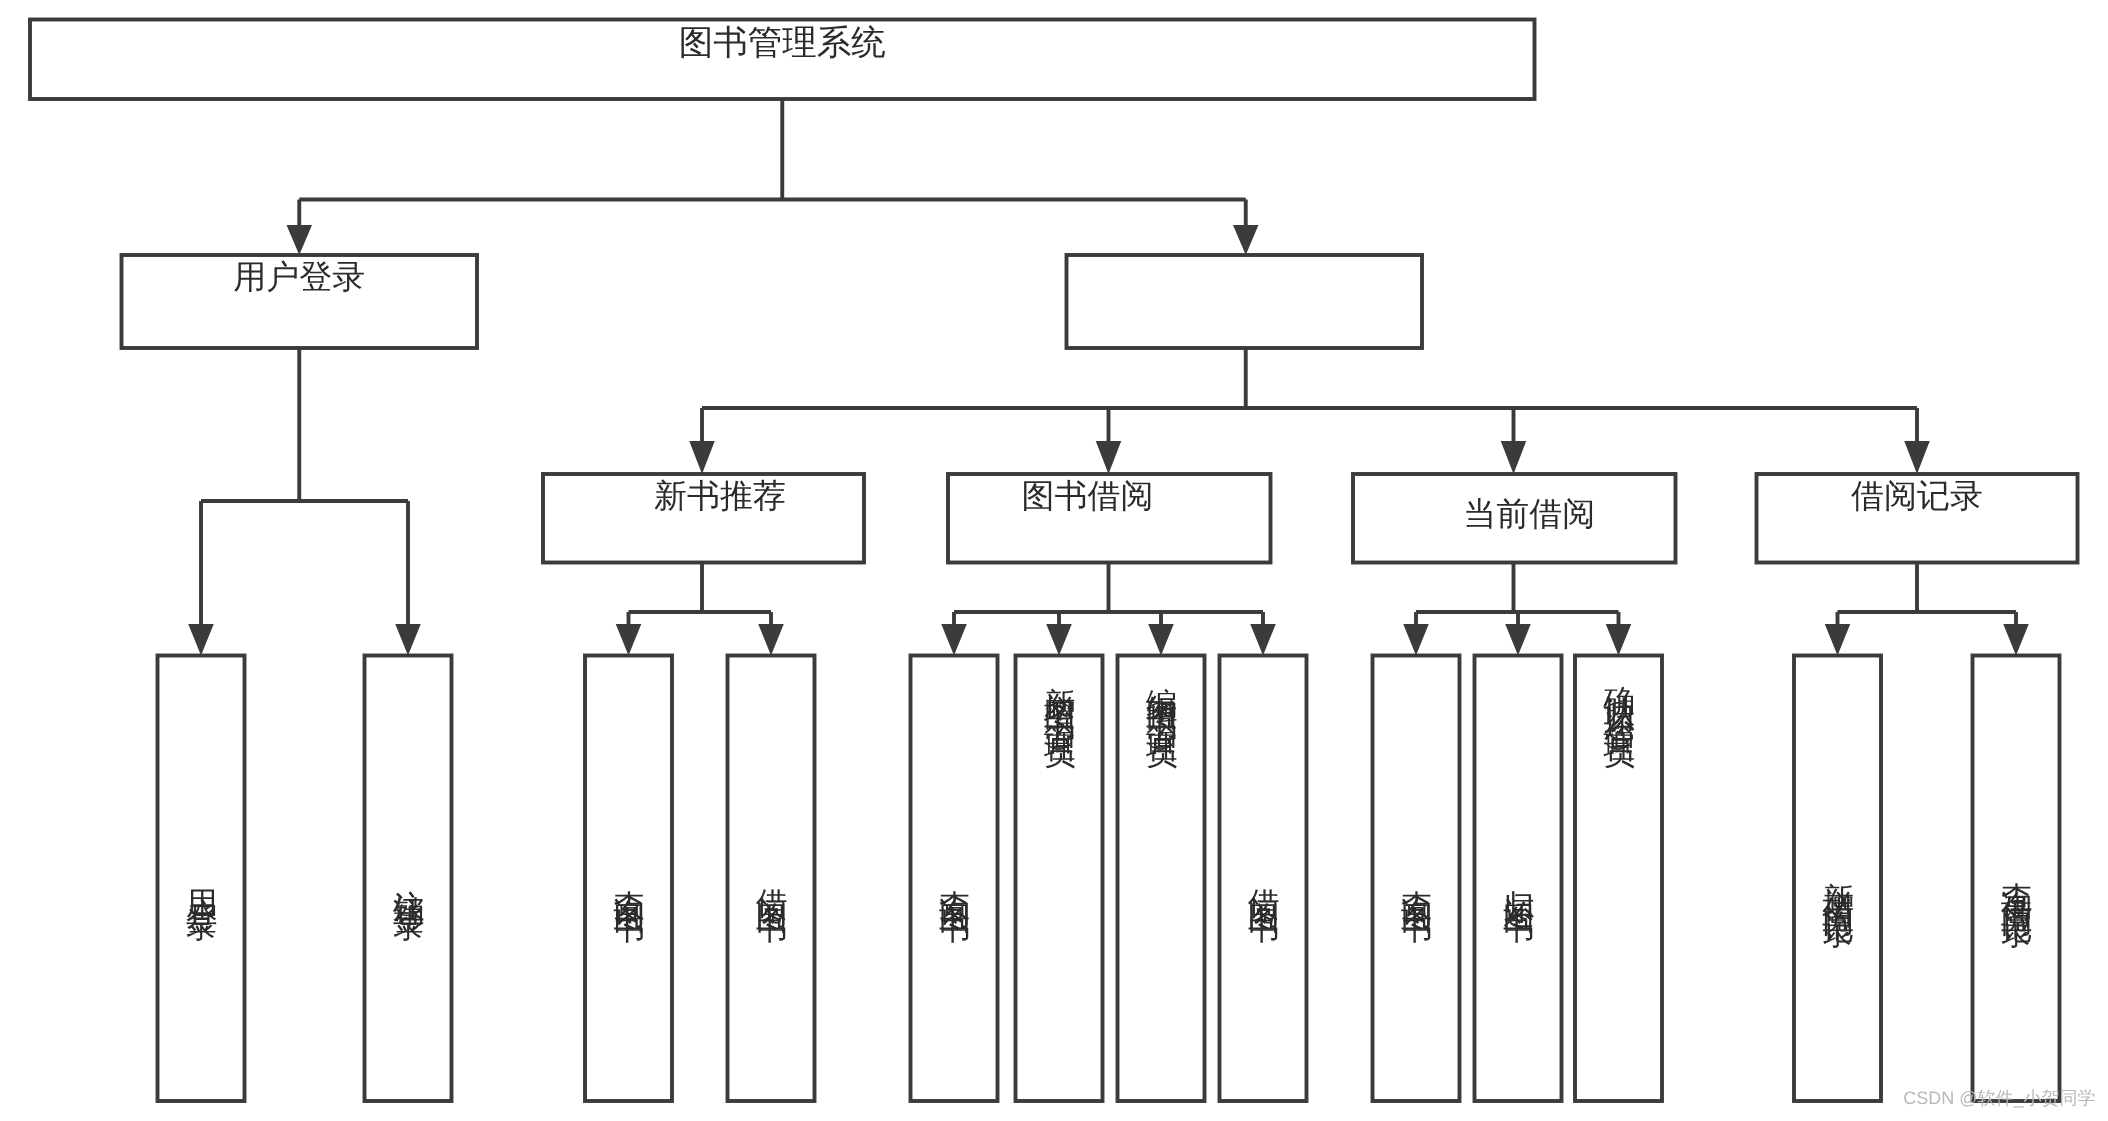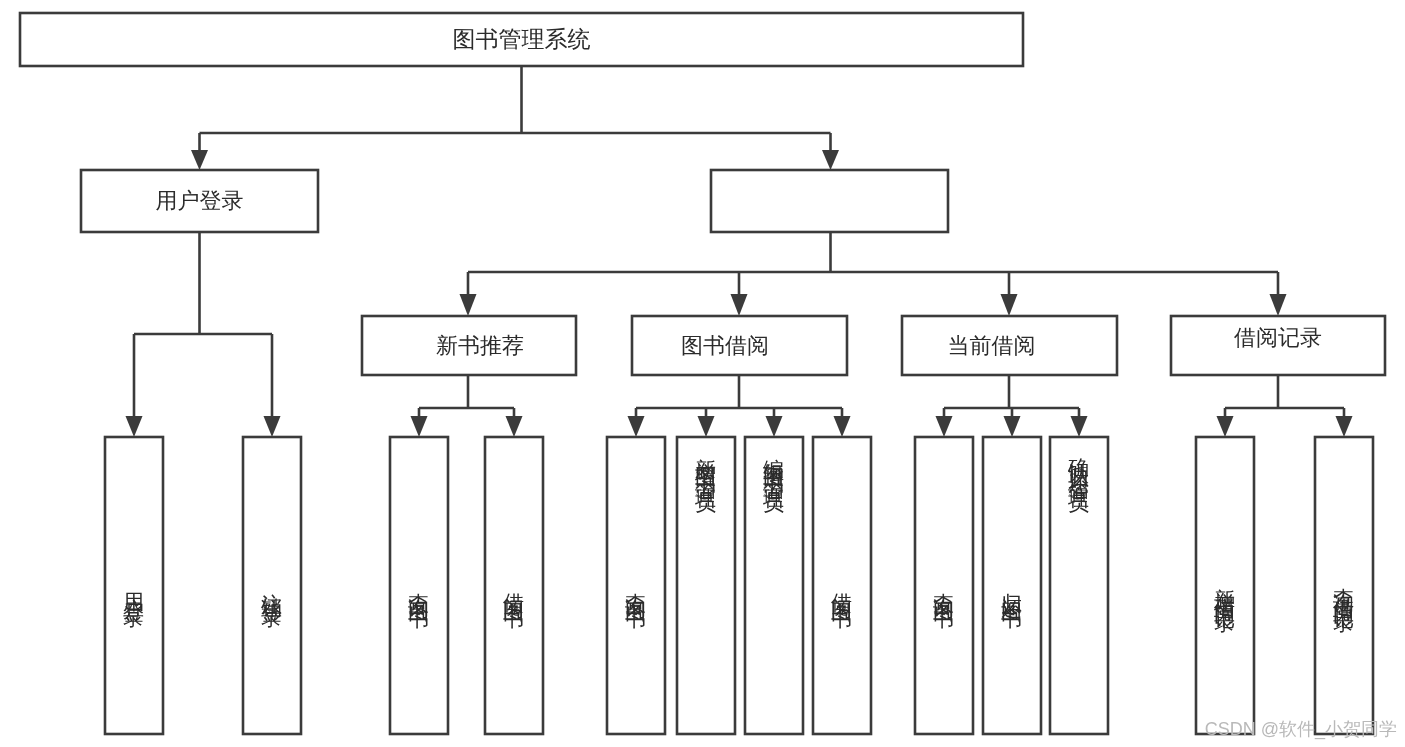--- a/index.html
+++ b/index.html
@@ -56,39 +56,39 @@
     font-family: "Liberation Sans", "DejaVu Sans", sans-serif;
     font-size: 21px;
     line-height: 1.0;
     letter-spacing: 5px;
     color: #2b2b2b;
     white-space: nowrap;
   }
   .h-text-wrap {
     position: absolute;
     display: flex;
-    align-items: center;
+    align-items: flex-start;
     justify-content: center;
     pointer-events: none;
   }
   .h-text {
     font-family: "Liberation Sans", "DejaVu Sans", sans-serif;
     font-size: 22px;
     color: #2b2b2b;
     white-space: nowrap;
   }
   .title-text {
     font-size: 23px;
   }
   .watermark {
     position: absolute;
     right: 8px;
     bottom: 6px;
     font-family: "Liberation Sans", "DejaVu Sans", sans-serif;
-    font-size: 18px;
+    font-size: 12px;
     color: #b9b9b9;
     white-space: nowrap;
     pointer-events: none;
     margin-left: 16px;
   }
 </style>
 </head>
 <body>
 
 <div id="diagram-root">
@@ -208,21 +208,21 @@
   <div class="h-text-wrap" style="left:81px; top:170px; width:237px; height:62px;">
     <span class="h-text">用户登录</span>
   </div>
 
   <div class="h-text-wrap" style="left:362px; top:316px; width:236px; height:59px;">
     <span class="h-text">新书推荐</span>
   </div>
   <div class="h-text-wrap" style="left:632px; top:316px; width:186px; height:59px;border-radius:26px;">
     <span class="h-text">图书借阅</span>
   </div>
-  <div class="h-text-wrap" style="left:902px; top:316px; width:179px; height:59px;">
+  <div class="h-text-wrap" style="left:902px; top:328px; width:179px; height:59px;padding-left:28px;">
     <span class="h-text">当前借阅</span>
   </div>
   <div class="h-text-wrap" style="left:1171px; top:316px; width:214px; height:43px;">
     <span class="h-text">借阅记录</span>
   </div>
 
   <div class="vertical-text-wrap" style="left:105px; top:437px; width:58px; height:297px;">
     <span class="vertical-text">用户登录</span>
   </div>
   <div class="vertical-text-wrap" style="left:243px; top:437px; width:58px; height:297px;">

